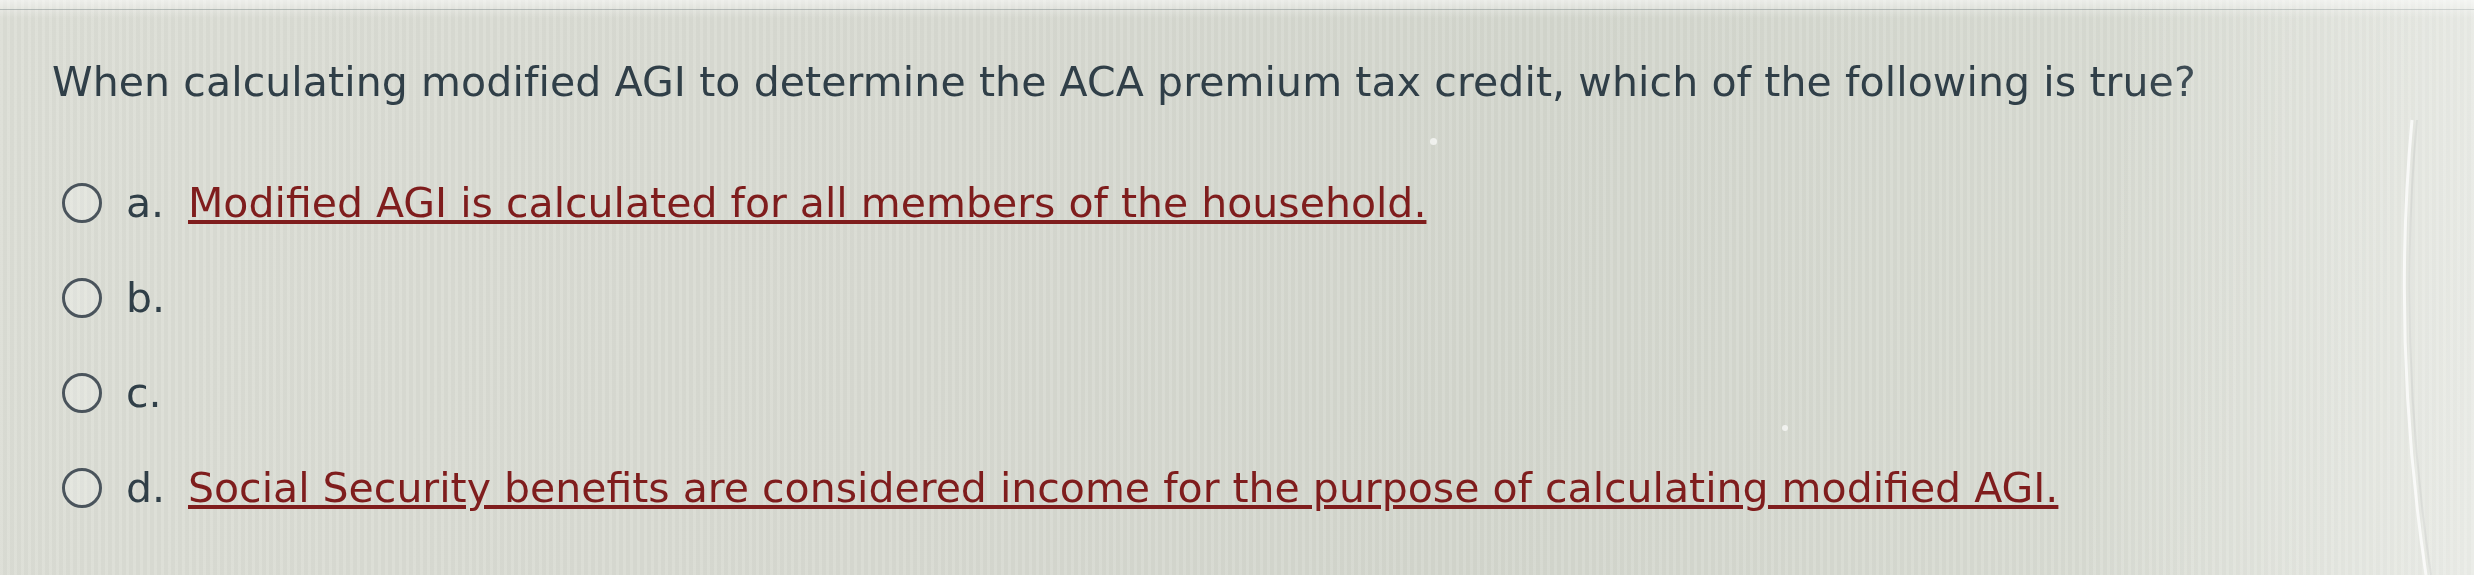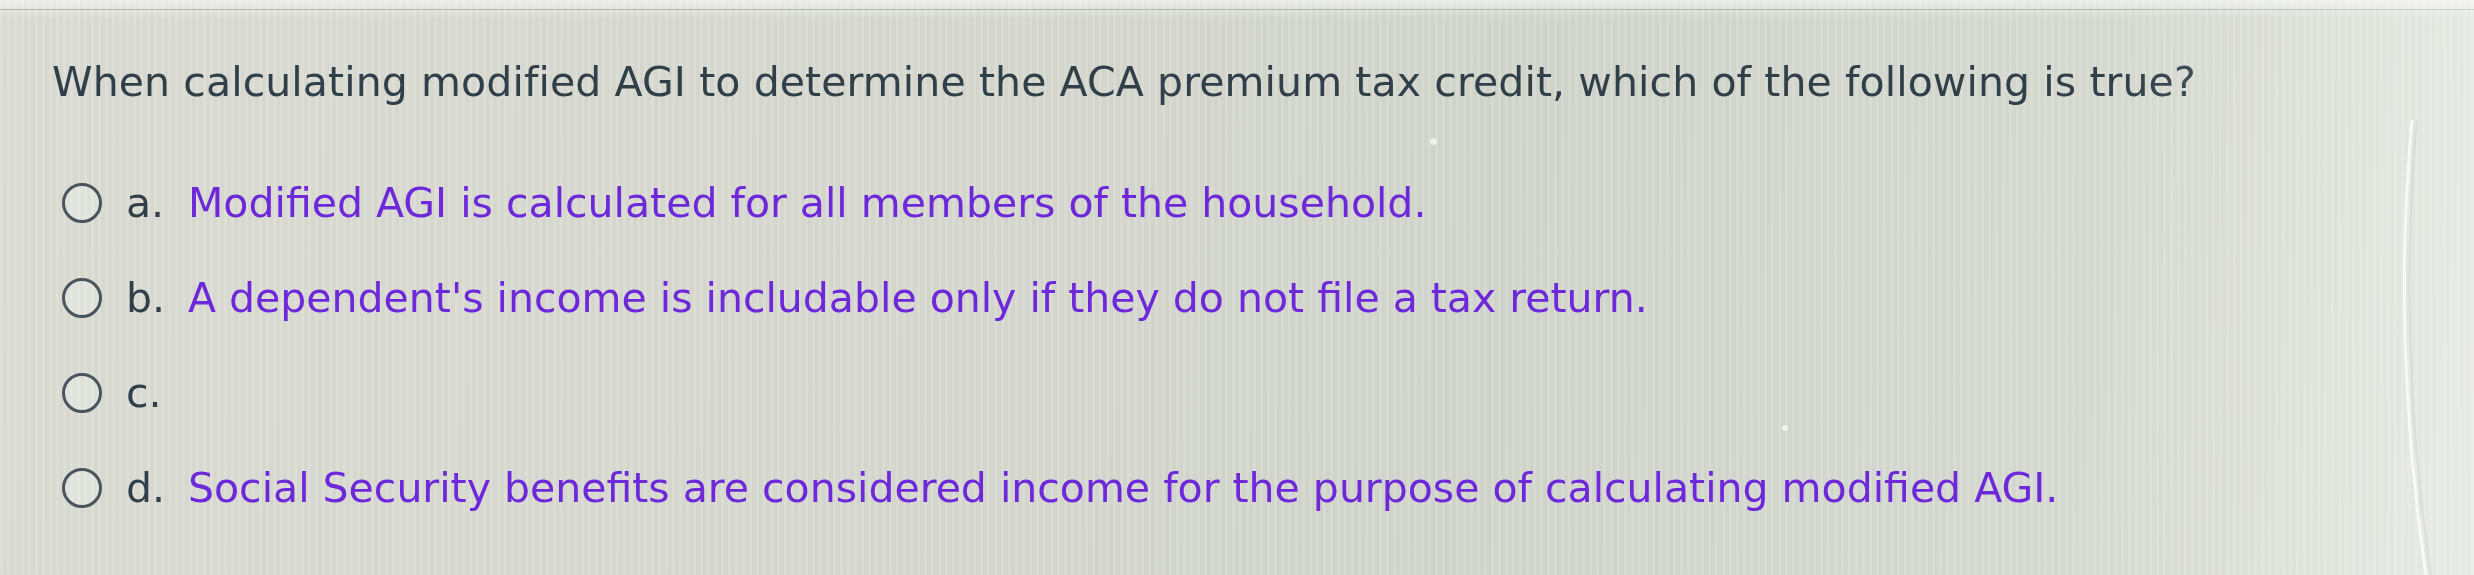--- a/index.html
+++ b/index.html
@@ -92,22 +92,23 @@
     box-sizing: border-box;
   }
   .opt-letter {
     font-size: 41px;
     color: #303f48;
     width: 62px;
     flex: 0 0 auto;
   }
   .opt-text {
     font-size: 41px;
-    color: #6d28d9;
+    color: #7f1d1d;
     white-space: nowrap;
+    text-decoration: underline;
   }
   .speck {
     position: absolute;
     border-radius: 50%;
     background: rgba(255,255,255,0.65);
     pointer-events: none;
   }
 </style>
 </head>
 <body>
@@ -123,21 +124,20 @@
 
     <div class="option-row">
       <span class="radio"></span>
       <span class="opt-letter">a.</span>
       <span class="opt-text">Modified AGI is calculated for all members of the household.</span>
     </div>
 
     <div class="option-row">
       <span class="radio"></span>
       <span class="opt-letter">b.</span>
-      <span class="opt-text">A dependent's income is includable only if they do not file a tax return.</span>
     </div>
 
     <div class="option-row">
       <span class="radio"></span>
       <span class="opt-letter">c.</span>
     </div>
 
     <div class="option-row">
       <span class="radio"></span>
       <span class="opt-letter">d.</span>

